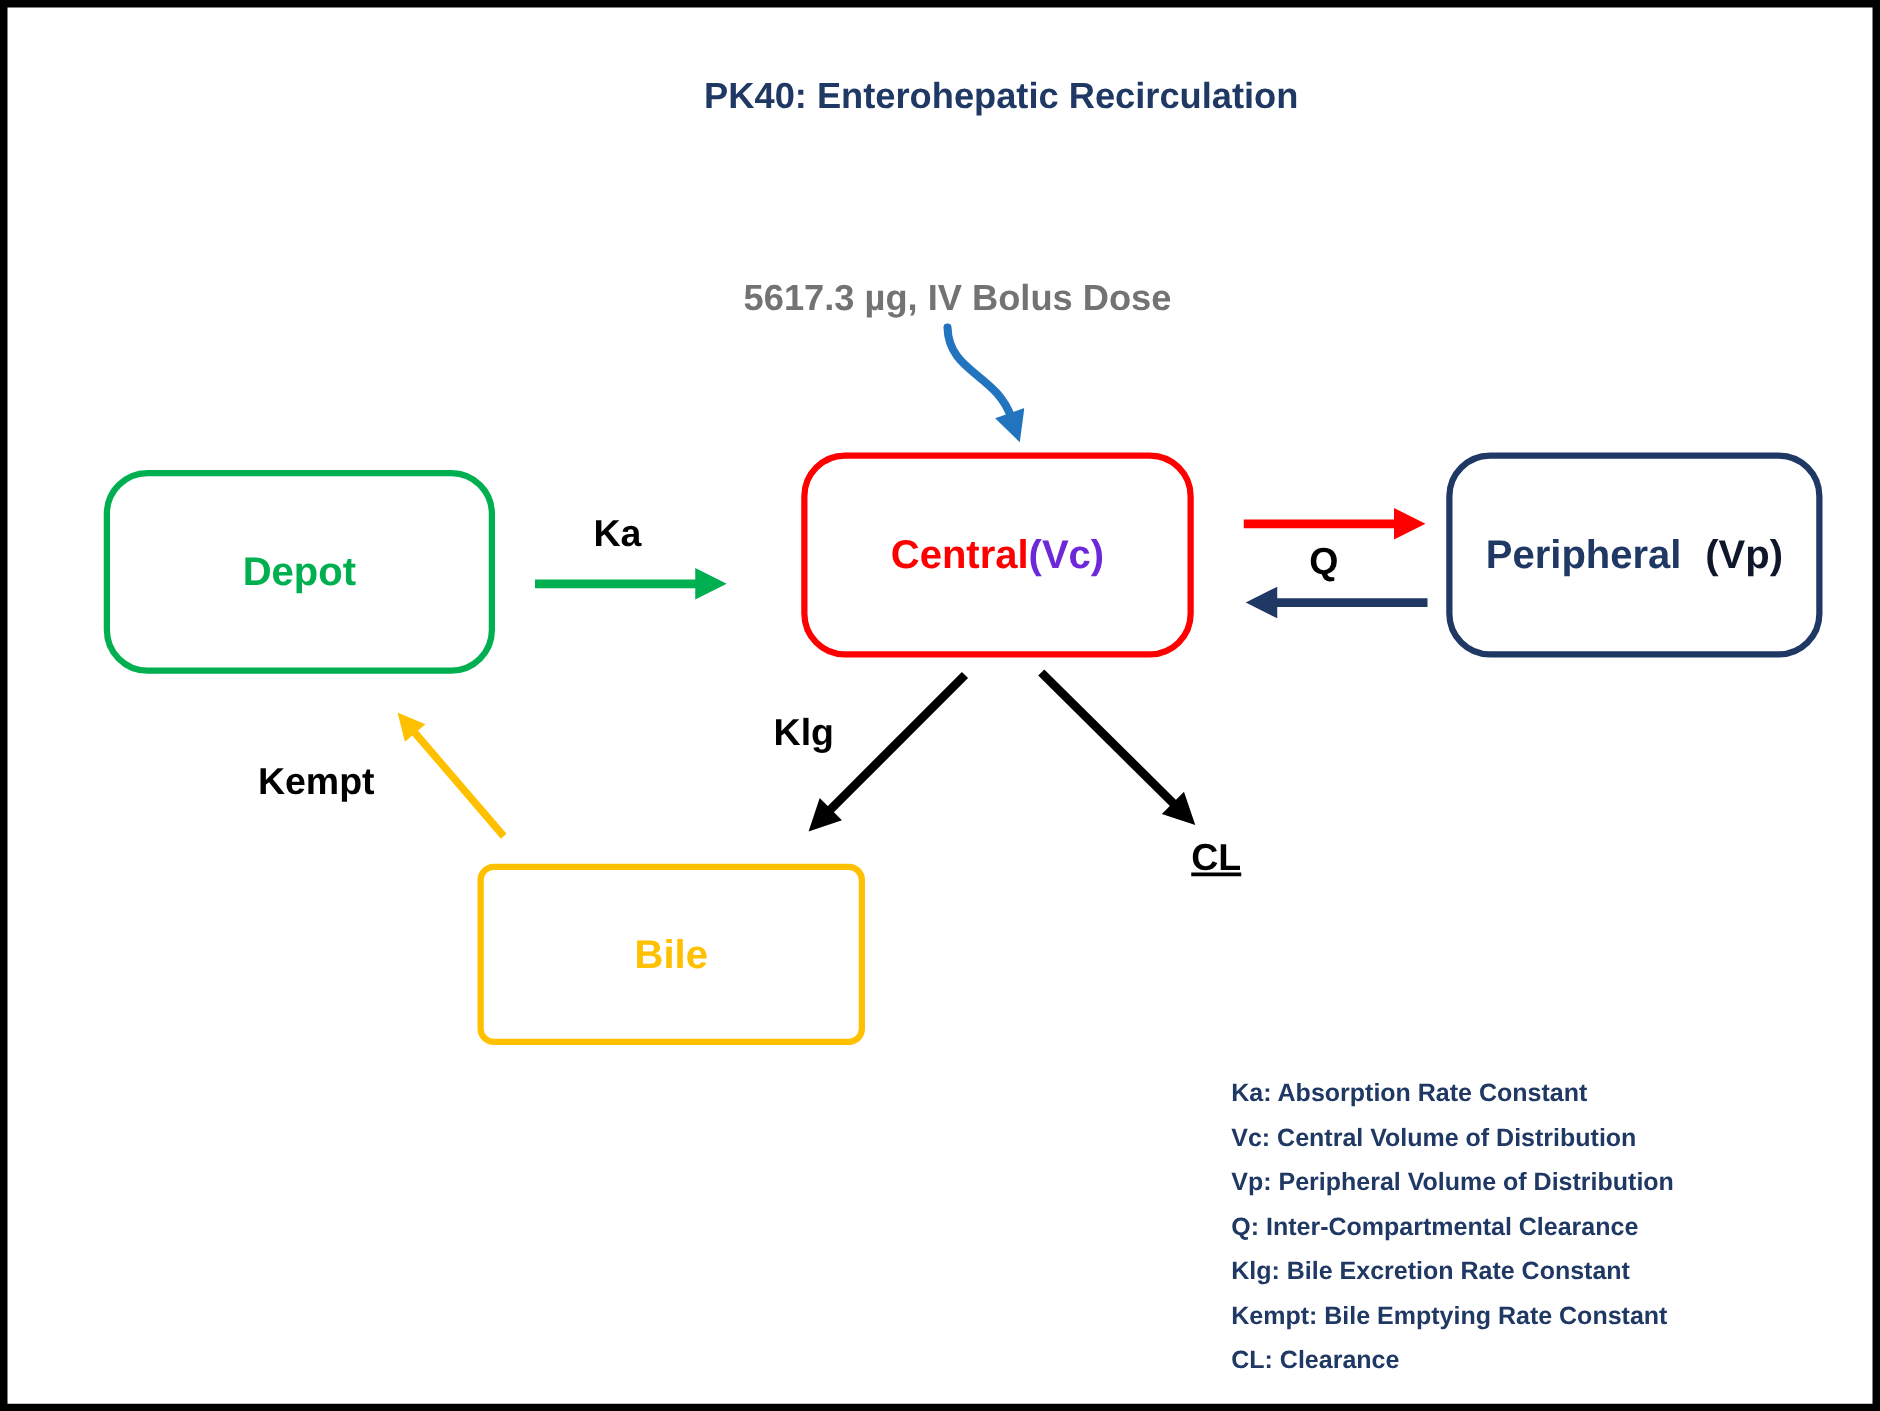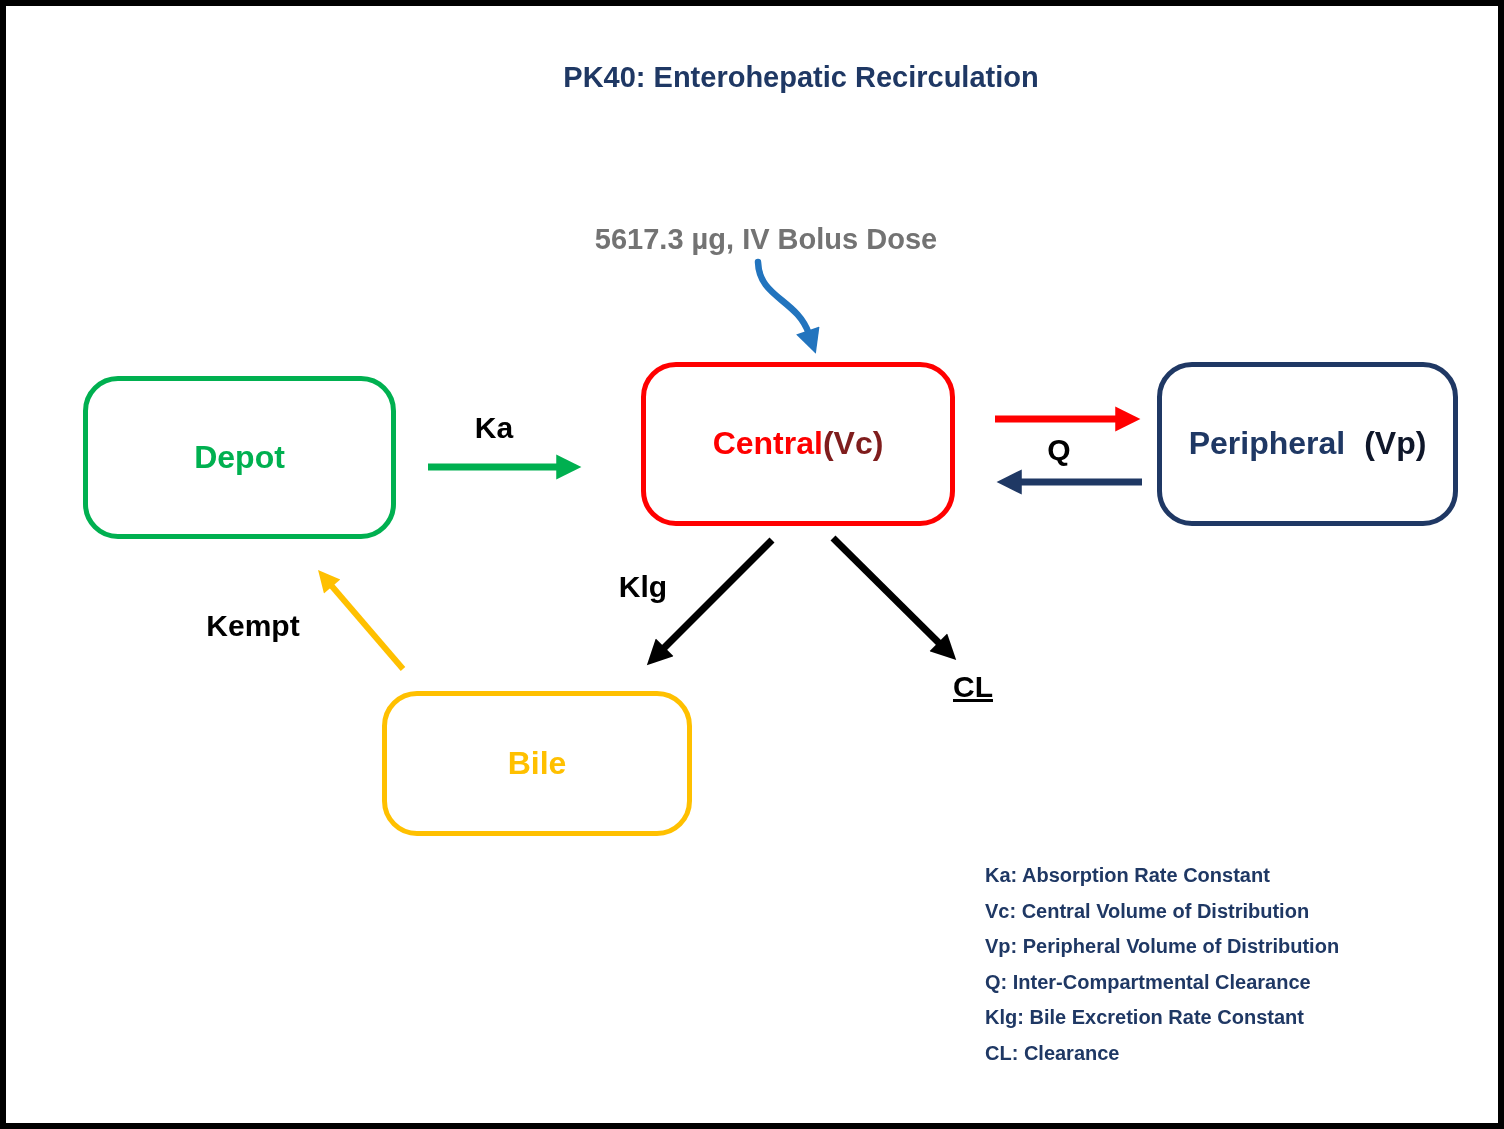--- a/index.html
+++ b/index.html
@@ -103,41 +103,42 @@
   <div class="title" style="color: rgb(31, 56, 100);">PK40: Enterohepatic Recirculation</div>
 
   <div class="dose" style="color: #737373;">5617.3 µg, IV Bolus Dose</div>
 
   <div class="box box-depot" style="border-color: rgb(0, 176, 80);">
     <span style="color: rgb(0, 176, 80);">Depot</span>
   </div>
 
   <div class="box box-central" style="border-color: rgb(255, 0, 0);">
     <span style="color: rgb(255, 0, 0);">Central</span>
-    <span style="color: #7f1d1d;">(Vc)</span>
+    <span style="color: #6d28d9;">(Vc)</span>
   </div>
 
   <div class="box box-peripheral" style="border-color: rgb(31, 56, 100); gap: 19px;">
     <span style="color: rgb(31, 56, 100);">Peripheral</span>
     <span style="color: #0f172a;">(Vp)</span>
   </div>
 
-  <div class="box box-bile" style="border-color: rgb(255, 192, 0);">
+  <div class="box box-bile" style="border-color: rgb(255, 192, 0); border-radius: 13px;">
     <span style="color: rgb(255, 192, 0);">Bile</span>
   </div>
 
   <div class="rate-label lbl-ka">Ka</div>
   <div class="rate-label lbl-q">Q</div>
   <div class="rate-label lbl-klg">Klg</div>
   <div class="rate-label lbl-cl">CL</div>
   <div class="rate-label lbl-kempt">Kempt</div>
 
   <div class="legend" style="color: rgb(31, 56, 100);">
     <div>Ka: Absorption Rate Constant</div>
     <div>Vc: Central Volume of Distribution</div>
     <div>Vp: Peripheral Volume of Distribution</div>
     <div>Q: Inter-Compartmental Clearance</div>
     <div>Klg: Bile Excretion Rate Constant</div>
+    <div>Kempt: Bile Emptying Rate Constant</div>
     <div>CL: Clearance</div>
   </div>
 
   <div class="frame"></div>
 </div>
 
 </body></html>

